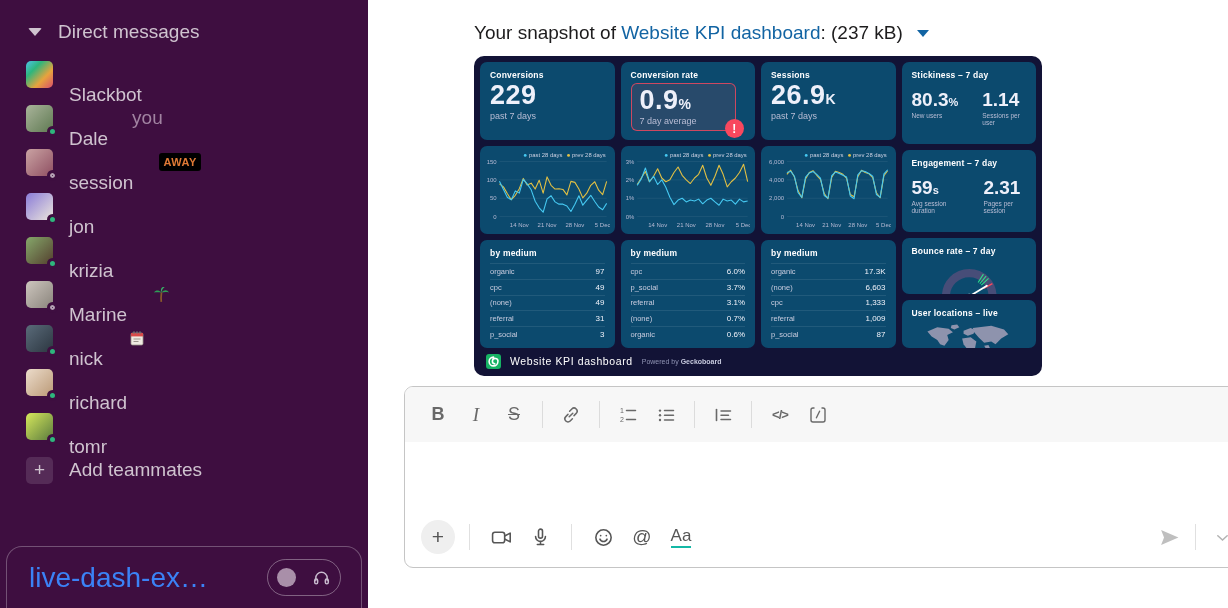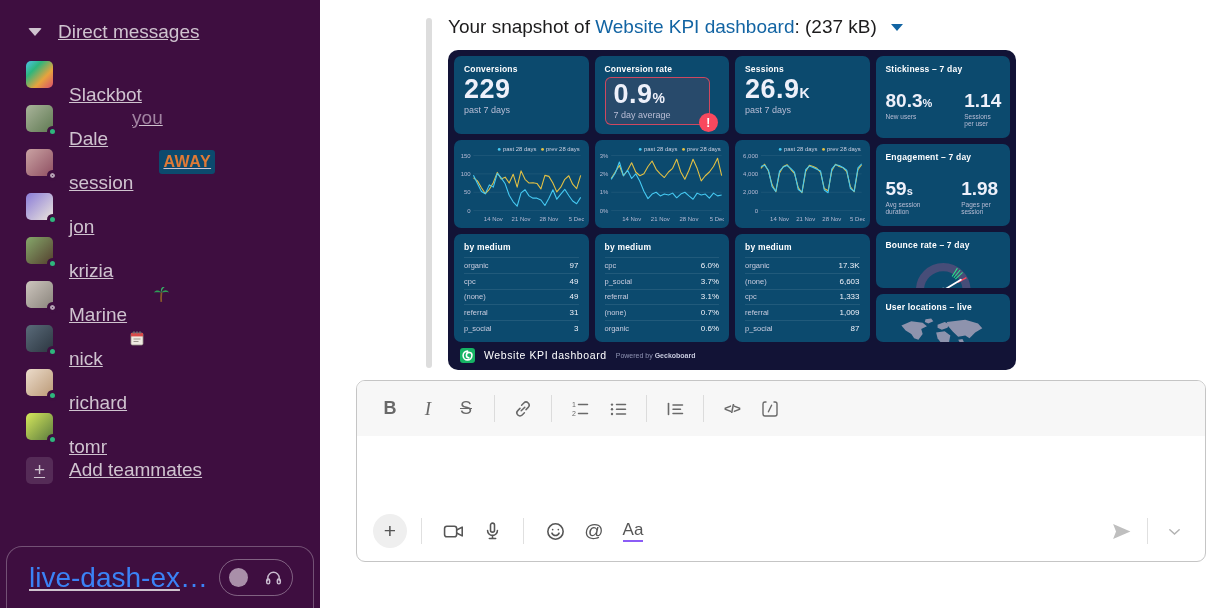--- a/index.html
+++ b/index.html
@@ -1,40 +1,40 @@
 <!DOCTYPE html>
 <html><head>
 <meta charset="utf-8">
 <style>
   * { box-sizing: border-box; margin: 0; padding: 0; }
   html,body { width:1228px; height:608px; overflow:hidden; }
   body { font-family:"Liberation Sans", sans-serif; background:#ffffff; display:flex; }
 
   
-  .sidebar { width:320px; flex:none; background:#3e0e40; color:#cfc3cf; display:flex; flex-direction:column;text-decoration:underline; }
+  .sidebar { width:368px; flex:none; background:#3e0e40; color:#cfc3cf; display:flex; flex-direction:column; }
   .dm-header { display:flex; align-items:center; gap:16px; padding:20px 16px 8px 28px; font-size:19px; height:52px; }
   .caret-down { width:0; height:0; border-left:7px solid transparent; border-right:7px solid transparent; border-top:8px solid #cfc3cf; border-radius:2px; cursor:pointer; }
   .dm-item { display:flex; align-items:center; gap:16px; padding:0 16px 0 26px; height:44px; font-size:19px; cursor:pointer; }
   .avatar { width:27px; height:27px; border-radius:5px; position:relative; flex:none; }
   .presence { position:absolute; right:-5px; bottom:-5px; width:11px; height:11px; border-radius:50%; border:3px solid #3e0e40; }
   .presence.online { background:#2eb67d; }
   .presence.away { background:transparent; box-shadow: inset 0 0 0 2px #b5a3b5; }
   .dm-name { white-space:nowrap;margin-top:42px; }
   .you-suffix { color:#a183a1; margin-left:8px; }
-  .away-badge { background:#0c4a6e; color:#e07a36; font-size:16px; font-weight:bold; letter-spacing:.5px; padding:3px 4px; border-radius:3px; margin-left:10px; }
+  .away-badge { background:#000000; color:#e07a36; font-size:11px; font-weight:bold; letter-spacing:.5px; padding:3px 4px; border-radius:3px; margin-left:10px; }
   .suffix-icon { margin-left:10px; display:inline-flex; }
   .plus-box { width:27px; height:27px; border-radius:5px; background:rgba(255,255,255,0.12); display:flex; align-items:center; justify-content:center; font-size:19px; color:#cfc3cf; flex:none; }
   .sidebar-footer { margin:auto 6px 0; border:1px solid rgba(255,255,255,0.28); border-bottom:none; border-radius:16px 16px 0 0; height:62px; display:flex; align-items:center; justify-content:space-between; padding:0 20px 0 22px; }
   .workspace-name { font-size:28px; color:#3b82f6; white-space:nowrap; overflow:hidden; text-overflow:ellipsis; max-width:185px; }
   .huddle-toggle { width:74px; height:37px; border:1px solid rgba(255,255,255,0.35); border-radius:19px; display:flex; align-items:center; justify-content:space-between; padding:0 9px; cursor:pointer; }
   .huddle-knob { width:19px; height:19px; border-radius:50%; background:#a98fa9; }
 
   
   .main { flex:1; display:flex; flex-direction:column; padding-top:14px; background:#fff; min-width:0; }
-  .message { margin-left:106px; display:flex; }
+  .message { margin-left:106px; display:flex;flex-direction:column; }
   .attach-bar { width:6px; border-radius:4px; background:#dddddd; margin:4px 16px 2px 0; flex:none; }
   .msg-title { font-size:19px; color:#1d1c1d; padding:2px 0 12px; }
   .msg-link { color:#1264a3; cursor:pointer; }
   .msg-caret { display:inline-block; width:0; height:0; border-left:6px solid transparent; border-right:6px solid transparent; border-top:7px solid #1264a3; margin-left:9px; vertical-align:2px; cursor:pointer; }
 
   
   .dash { width:568px; height:320px; background:#121336; border-radius:10px; padding:6px; display:flex; flex-direction:column; color:#fff; cursor:pointer; }
   .dash-cols { flex:1; display:flex; gap:6px; min-height:0; }
   .dash-col { flex:1; display:flex; flex-direction:column; gap:6px; min-width:0; }
   .tile { background:#0c4a6e; border-radius:7px; padding:8px 10px; overflow:hidden; }
@@ -45,21 +45,21 @@
   .kpi-sub { font-size:9px; color:#b9bdd5; }
   .alert-box { border:1px solid rgba(248,72,94,0.8); background:rgba(248,72,94,0.12); border-radius:6px; margin-top:3px; padding:1px 8px 4px; position:relative; width:92%; }
   .alert-badge { position:absolute; right:-9px; bottom:-8px; width:19px; height:19px; border-radius:50%; background:#f8485e; color:#fff; font-size:12px; font-weight:bold; display:flex; align-items:center; justify-content:center; }
   .chart-tile { height:88px; padding:2px 5px; }
   .chart-tile svg { width:100%; height:100%; display:block; }
   .dash-table { flex:1; padding:6px 10px; display:flex; flex-direction:column; }
   .trow { display:flex; justify-content:space-between; align-items:center; flex:1; border-top:1px solid rgba(255,255,255,0.09); font-size:7.5px; }
   .trow .tlabel { color:#c9ccdf; }
   .trow .tvalue { color:#f0f2fa; font-size:8px; }
   .table-heading { padding:2px 0 5px; }
-  .duo { display:flex; gap:32px; margin-top:16px; }
+  .duo { display:flex; gap:24px; margin-top:9px; }
   .duo-value { font-size:19px; font-weight:600; color:#eef0fa; }
   .duo-unit { font-size:11px; }
   .duo-label { font-size:6.5px; color:#b9bdd5; margin-top:1px; }
   .t-stick,.t-engage { height:82px; }
   .t-bounce { height:56px; padding-bottom:4px; }
   .t-map { flex:1; }
   .gauge-svg { width:100%; height:52px; display:block; margin-top:1px; }
   .map-svg { width:100%; height:44px; display:block; margin-top:5px; }
   .dash-footer { height:22px; flex:none; display:flex; align-items:center; gap:9px; padding:4px 6px 0; }
   .gb-logo { width:15px; height:15px; border-radius:3px; background:#16b364; display:flex; align-items:center; justify-content:center; flex:none; }
@@ -75,21 +75,21 @@
   .tb-glyph.b { font-weight:bold; }
   .tb-glyph.i { font-style:italic; font-family:"Liberation Serif", serif; font-size:19px; }
   .tb-glyph.s { text-decoration:line-through; }
   .tb-glyph.code { font-size:13px; font-weight:bold; letter-spacing:-1px; }
   .tb-div { width:1px; height:27px; background:#dcdcdc; margin:0 9px; flex:none; }
   .composer-input { flex:1; padding:12px 16px; font-size:16px; color:#1d1c1d; outline:none; }
   .composer-bottom { height:52px; flex:none; display:flex; align-items:center; padding:0 14px 8px 16px; gap:5px; }
   .act-btn { width:34px; height:34px; border:none; background:transparent; border-radius:50%; display:flex; align-items:center; justify-content:center; color:#565656; cursor:pointer; }
   .plus-btn { background:#efefef; font-size:21px; color:#555; }
   .mention-glyph { font-size:19px; }
-  .format-glyph { font-size:17px; border-bottom:2px solid #8b5cf6; line-height:1.15; }
+  .format-glyph { font-size:17px; border-bottom:2px solid #14b8a6; line-height:1.15; }
   .bot-div { width:1px; height:26px; background:#e0e0e0; margin:0 9px; flex:none; }
   .send-wrap { margin-left:auto; display:flex; align-items:center; }
 </style>
 </head>
 <body>
 
 <div class="sidebar">
   <div class="dm-header">
     <span class="caret-down"></span>
     <span>Direct messages</span>
@@ -376,21 +376,21 @@
               </div>
             </div>
             <div class="tile t-engage">
               <div class="tile-heading">Engagement – 7 day</div>
               <div class="duo">
                 <div>
                   <div class="duo-value"><span>59</span><span class="duo-unit">s</span></div>
                   <div class="duo-label">Avg session duration</div>
                 </div>
                 <div>
-                  <div class="duo-value"><span>1.98</span><span class="duo-unit"></span></div>
+                  <div class="duo-value"><span>2.31</span><span class="duo-unit"></span></div>
                   <div class="duo-label">Pages per session</div>
                 </div>
               </div>
             </div>
             <div class="tile t-bounce">
               <div class="tile-heading">Bounce rate – 7 day</div>
               <svg class="gauge-svg" viewBox="0 0 110 58" font-family="Liberation Sans, sans-serif">
                 <path d="M29,44 A26,26 0 0 1 81,44" stroke="#474d78" stroke-width="9" fill="none"></path>
                 <line x1="64.9" y1="28.4" x2="70.8" y2="19.1" stroke="#2ee08a" stroke-width="1.2"></line>
                 <line x1="66.8" y1="29.8" x2="73.8" y2="21.3" stroke="#2ee08a" stroke-width="1.2"></line>

